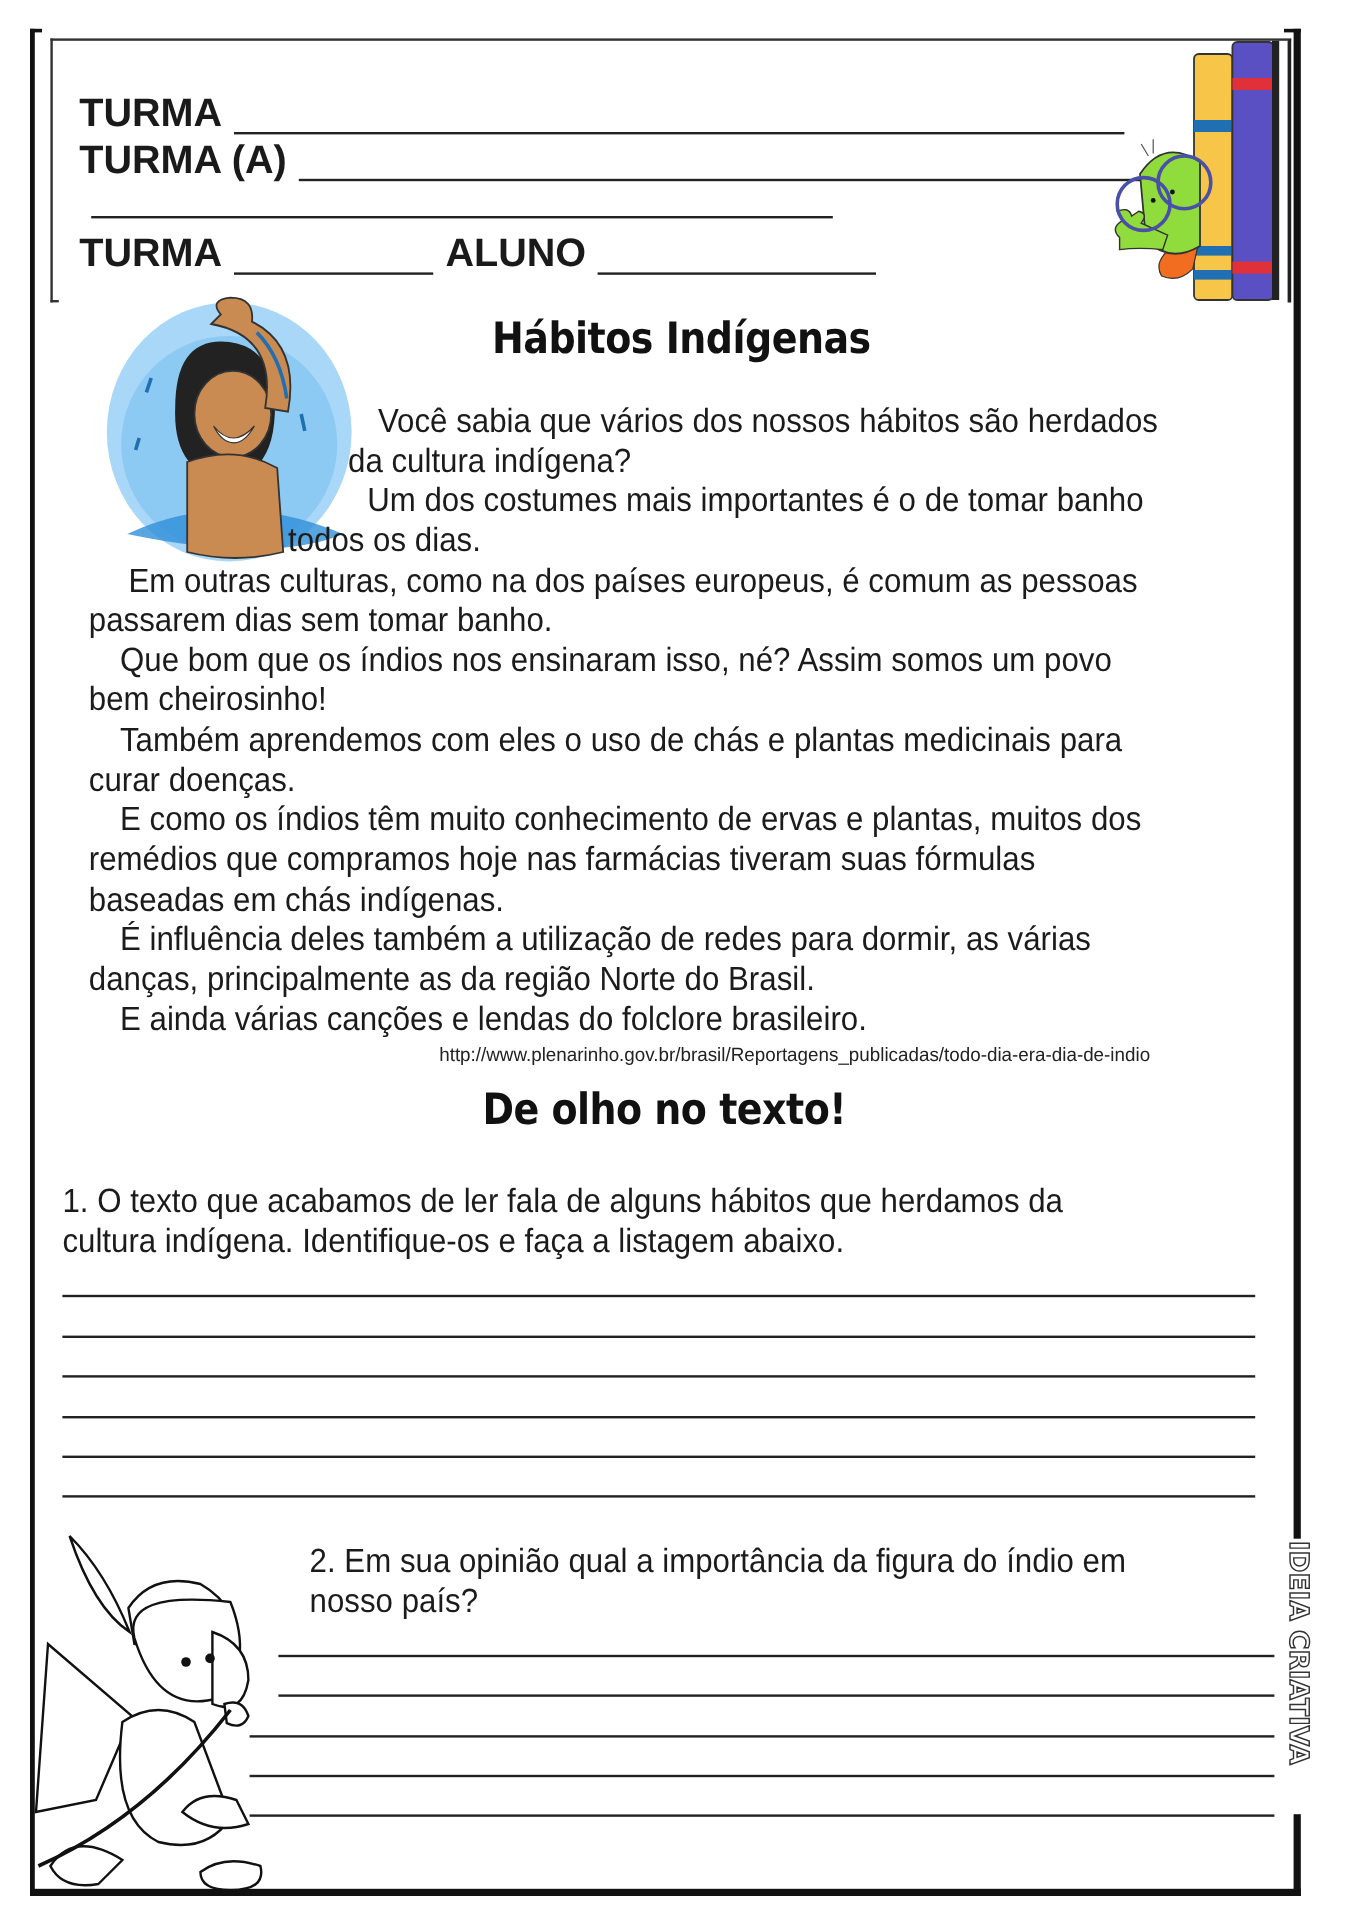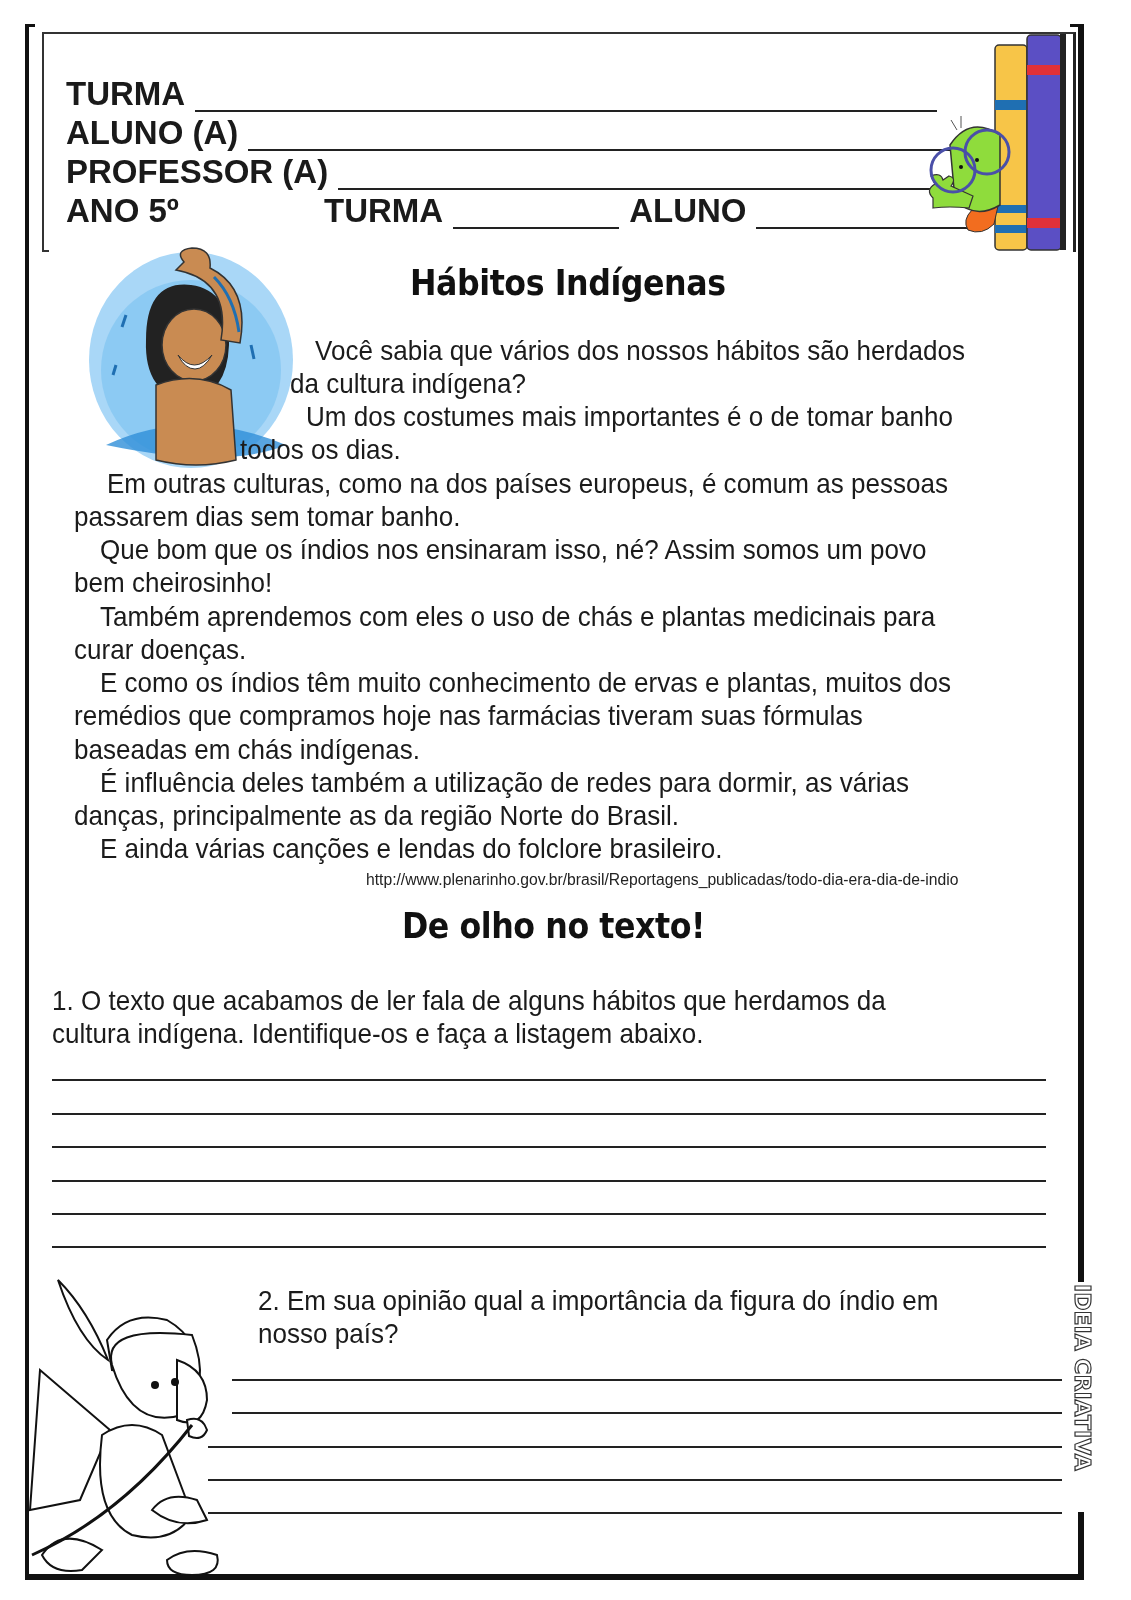--- a/index.html
+++ b/index.html
@@ -50,29 +50,27 @@
 <div class="frame-bottom"></div>
 
 <div class="header-box"></div>
 <div class="header-box-bottom"></div>
 
 <div class="hdr-row" style="top:76px;">
   <span>TURMA</span>
   <span class="hdr-line" style="width:742px;"></span>
 </div>
 <div class="hdr-row" style="top:115px;">
-  <span>ALUNO (A)</span>
+  <span>TURMA (A)</span>
   <span class="hdr-line" style="width:706px;"></span>
 </div>
 <div class="hdr-row" style="top:154px;">
-  <span>PROFESSOR (A)</span>
   <span class="hdr-line" style="width:618px;"></span>
 </div>
 <div class="hdr-row" style="top:193px;">
-  <span style="width:258px;display:inline-block;">ANO 5º</span>
   <span>TURMA</span>
   <span class="hdr-line" style="width:166px;"></span>
   <span style="margin-left:10px;">ALUNO</span>
   <span class="hdr-line" style="width:232px;"></span>
 </div>
 
 <svg class="books" viewBox="0 0 175 222">
   <rect x="100" y="15" width="32" height="205" rx="4" fill="#f7c548" stroke="#333" stroke-width="1.5"></rect>
   <rect x="100" y="70" width="32" height="10" fill="#1f6fb2"></rect>
   <rect x="100" y="175" width="32" height="8" fill="#1f6fb2"></rect>

